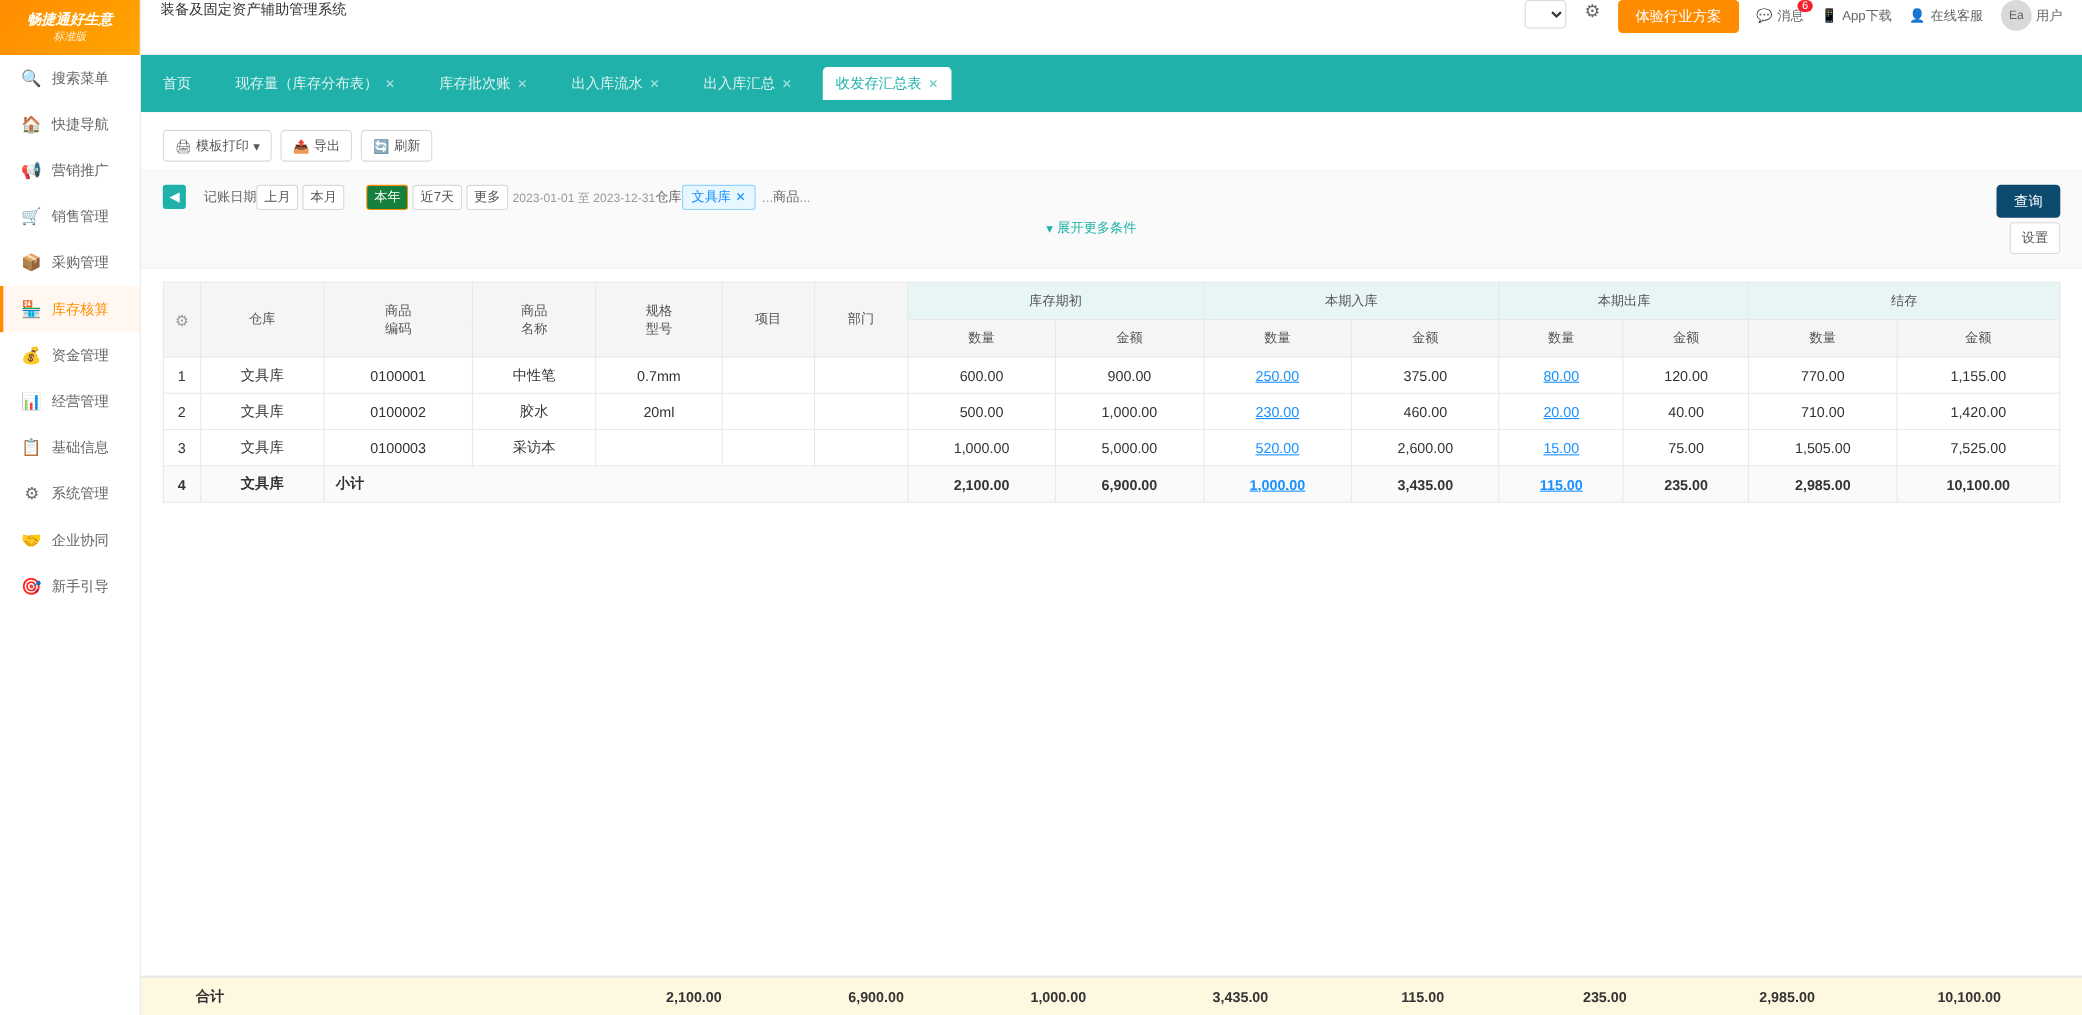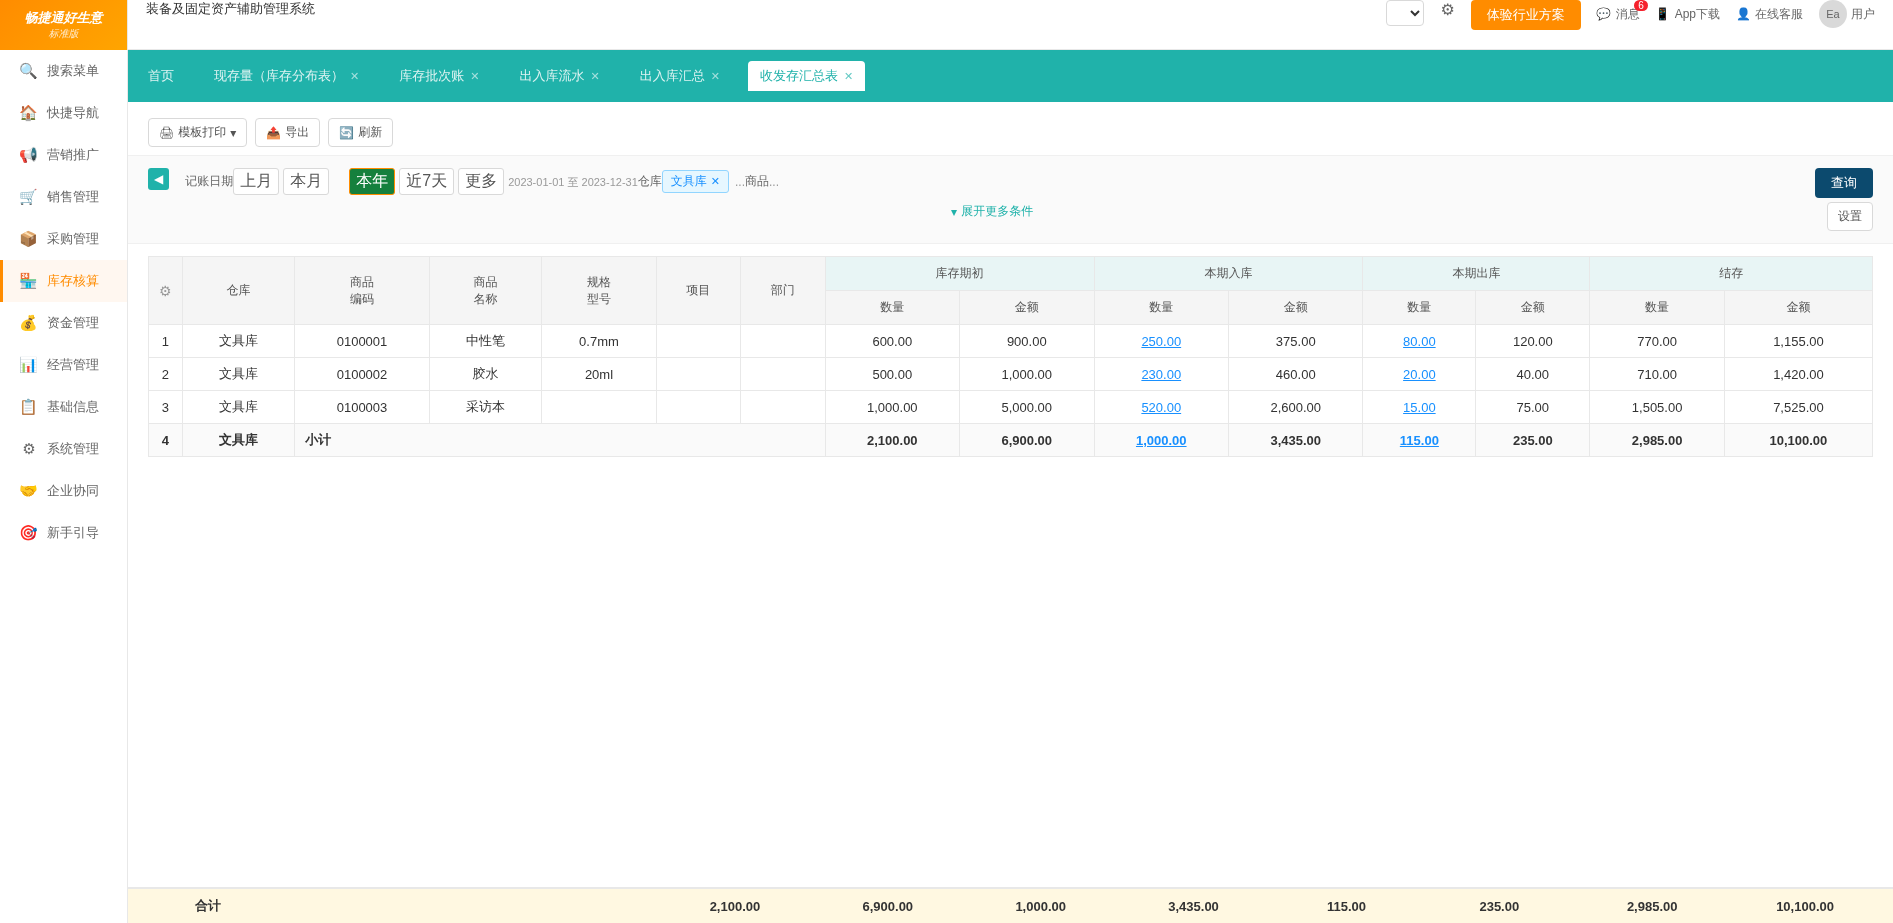--- a/index.html
+++ b/index.html
@@ -41,41 +41,41 @@
     .page-header { padding: 16px 20px 8px; border-bottom: 1px solid #f0f0f0; display: flex; align-items: center; justify-content: space-between; }
     .page-title { font-size: 15px; font-weight: bold; color: #333; }
     .page-header-actions { display: flex; gap: 8px; align-items: center; }
     .btn-action { display: flex; align-items: center; gap: 4px; padding: 5px 10px; border: 1px solid #d9d9d9; border-radius: 4px; font-size: 12px; cursor: pointer; background: #fff; color: #555; }
 
     
     .filter-bar { padding: 12px 20px; background: #fafafa; border-bottom: 1px solid #f0f0f0; }
     .filter-row { display: flex; align-items: center; gap: 0; flex-wrap: wrap; }
     .filter-label { color: #666; font-size: 12px; white-space: nowrap; }
     .date-shortcuts { display: flex; gap: 4px; align-items: center; }
-    .date-btn { padding: 2px 6px; font-size: 16px; border: 1px solid #d9d9d9; border-radius: 3px; cursor: pointer; background: #fff; color: #555; }
+    .date-btn { padding: 2px 6px; font-size: 12px; border: 1px solid #d9d9d9; border-radius: 3px; cursor: pointer; background: #fff; color: #555; }
     .date-btn.active { background: #15803d; color: #fff; border-color: #ff8c00; margin-left: 16px; }
     .date-range { font-size: 11px; color: #999; margin-top: 2px; }
     .filter-tags { display: flex; align-items: center; gap: 6px; }
     .filter-tag { display: flex; align-items: center; gap: 4px; background: #e6f7ff; border: 1px solid #91d5ff; border-radius: 3px; padding: 2px 8px; font-size: 12px; color: #1890ff; }
     .filter-tag-close { cursor: pointer; font-size: 11px; }
     .filter-more { color: #999; font-size: 12px; }
     .expand-btn { display: flex; align-items: center; gap: 4px; color: #20b2aa; font-size: 12px; cursor: pointer; border: none; background: none; }
 
     
     .table-container { padding: 12px 20px; flex: 1; overflow: auto; }
     table { width: 100%; border-collapse: collapse; font-size: 13px; }
     thead tr { background: #f5f5f5; }
     th { padding: 8px 10px; text-align: center; color: #555; font-weight: 500; border: 1px solid #e8e8e8; font-size: 12px; }
     td { padding: 7px 10px; text-align: center; border: 1px solid #e8e8e8; color: #333; }
     tbody tr.subtotal { background: #fafafa; font-weight: bold; }
     .th-group { background: #e8f5f5; }
     a.link { color: #1890ff; text-decoration: underline; cursor: pointer; }
 
     
-    .table-footer { background: #fef8e7; border-top: 2px solid #e8e8e8; padding: 8px 20px; display: flex; align-items: center; font-size: 13px; gap: 17px; }
+    .table-footer { background: #fef8e7; border-top: 2px solid #e8e8e8; padding: 8px 20px; display: flex; align-items: center; font-size: 13px; }
 
     .query-btn { background: #0c4a6e; color: #fff; border: none; border-radius: 4px; padding: 6px 16px; font-size: 13px; cursor: pointer; white-space: nowrap; }
     .set-btn { border: 1px solid #d9d9d9; background: #fff; color: #555; border-radius: 4px; padding: 5px 10px; font-size: 12px; cursor: pointer; }
 
     .toggle-arrow { background: #20b2aa; color: #fff; border: none; border-radius: 3px; padding: 4px 6px; cursor: pointer; font-size: 12px; }
 
     .col-settings-icon { color: #999; font-size: 14px; cursor: pointer; }
   </style>
 </head>
 <body>

